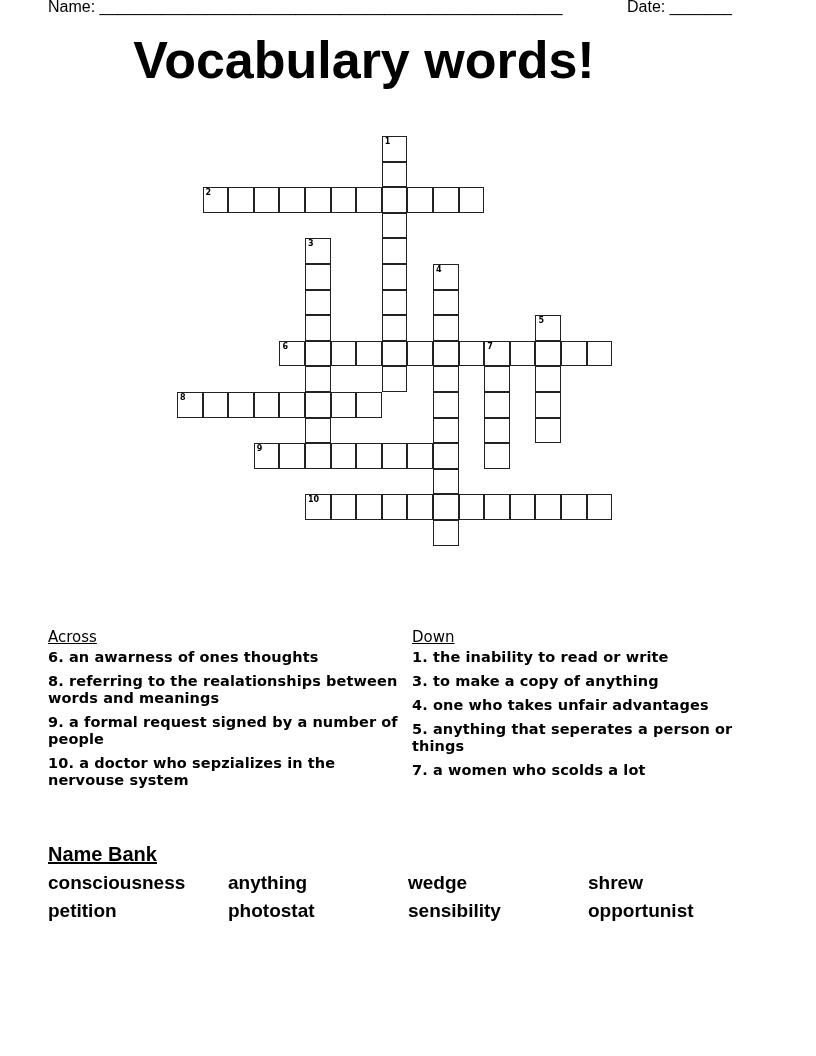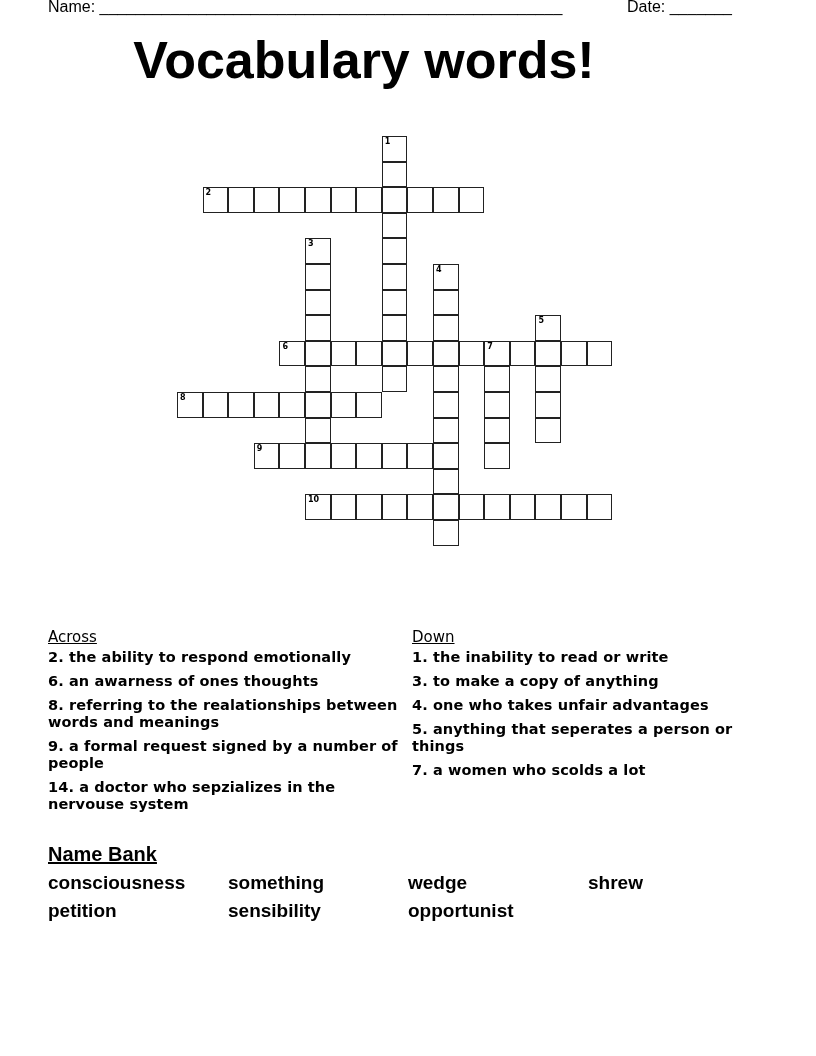--- a/index.html
+++ b/index.html
@@ -129,38 +129,38 @@
     <div class="cell" style="left: 281.6px; top: 358.4px;"></div>
     <div class="cell" style="left: 307.2px; top: 358.4px;"></div>
     <div class="cell" style="left: 332.8px; top: 358.4px;"></div>
     <div class="cell" style="left: 358.4px; top: 358.4px;"></div>
     <div class="cell" style="left: 384px; top: 358.4px;"></div>
     <div class="cell" style="left: 409.6px; top: 358.4px;"></div>
   </div>
 
 <div id="across" class="clues">
   <div class="clue-head">Across</div>
-  <div class="clue"><span class="n">2.</span> <span>the ability to respond emotionally</span></div>
   <div class="clue"><span class="n">6.</span> <span>an awarness of ones thoughts</span></div>
   <div class="clue"><span class="n">8.</span> <span>referring to the realationships between words and meanings</span></div>
   <div class="clue"><span class="n">9.</span> <span>a formal request signed by a number of people</span></div>
-  <div class="clue"><span class="n">14.</span> <span>a doctor who sepzializes in the nervouse system</span></div>
+  <div class="clue"><span class="n">10.</span> <span>a doctor who sepzializes in the nervouse system</span></div>
 </div>
 
 <div id="down" class="clues">
   <div class="clue-head">Down</div>
   <div class="clue"><span class="n">1.</span> <span>the inability to read or write</span></div>
   <div class="clue"><span class="n">3.</span> <span>to make a copy of anything</span></div>
   <div class="clue"><span class="n">4.</span> <span>one who takes unfair advantages</span></div>
   <div class="clue"><span class="n">5.</span> <span>anything that seperates a person or things</span></div>
   <div class="clue"><span class="n">7.</span> <span>a women who scolds a lot</span></div>
 </div>
 
 <div id="wordbank-title">Name Bank</div>
 <div id="wordbank">
   <div class="wb-word">consciousness</div>
-  <div class="wb-word">something</div>
+  <div class="wb-word">anything</div>
   <div class="wb-word">wedge</div>
   <div class="wb-word">shrew</div>
   <div class="wb-word">petition</div>
+  <div class="wb-word">photostat</div>
   <div class="wb-word">sensibility</div>
   <div class="wb-word">opportunist</div>
 </div>
 
 </body></html>

